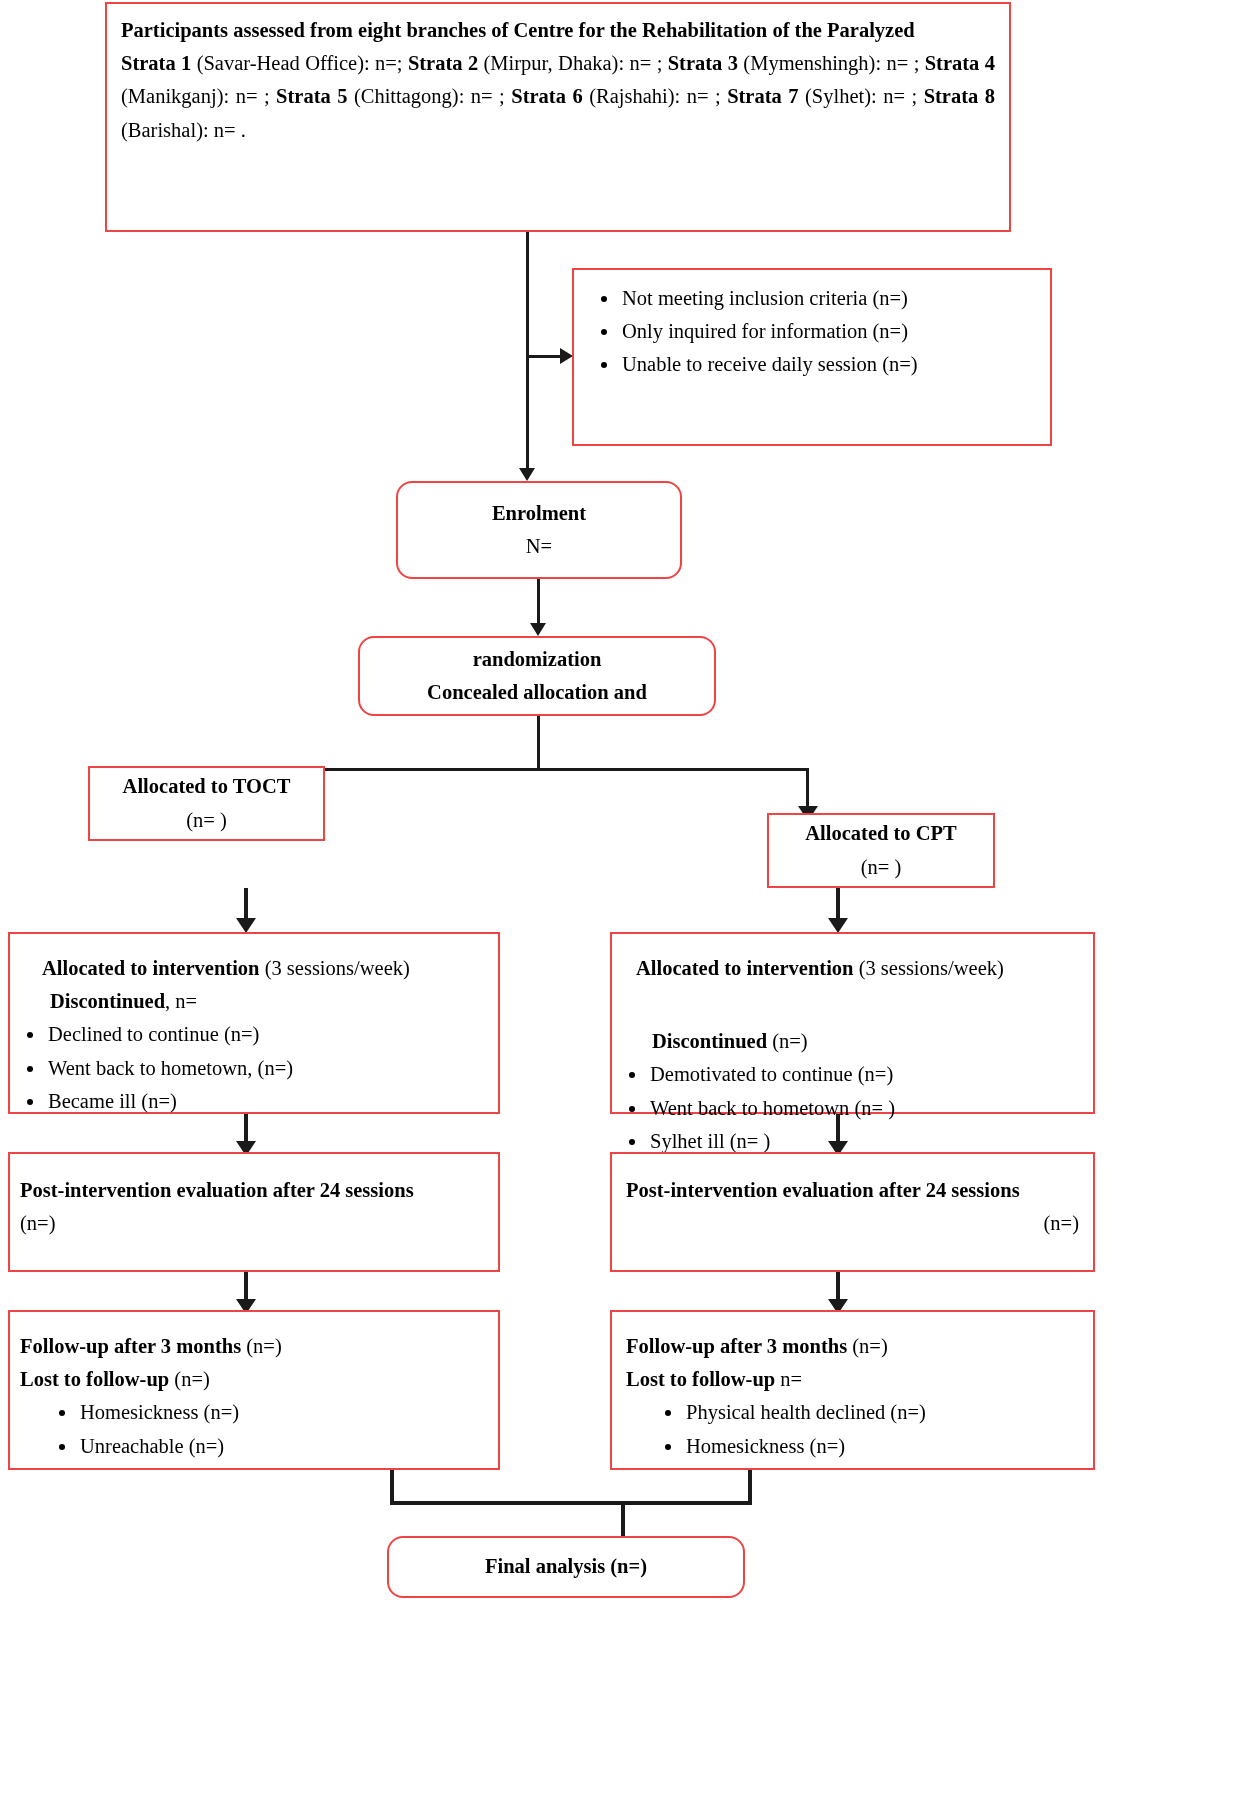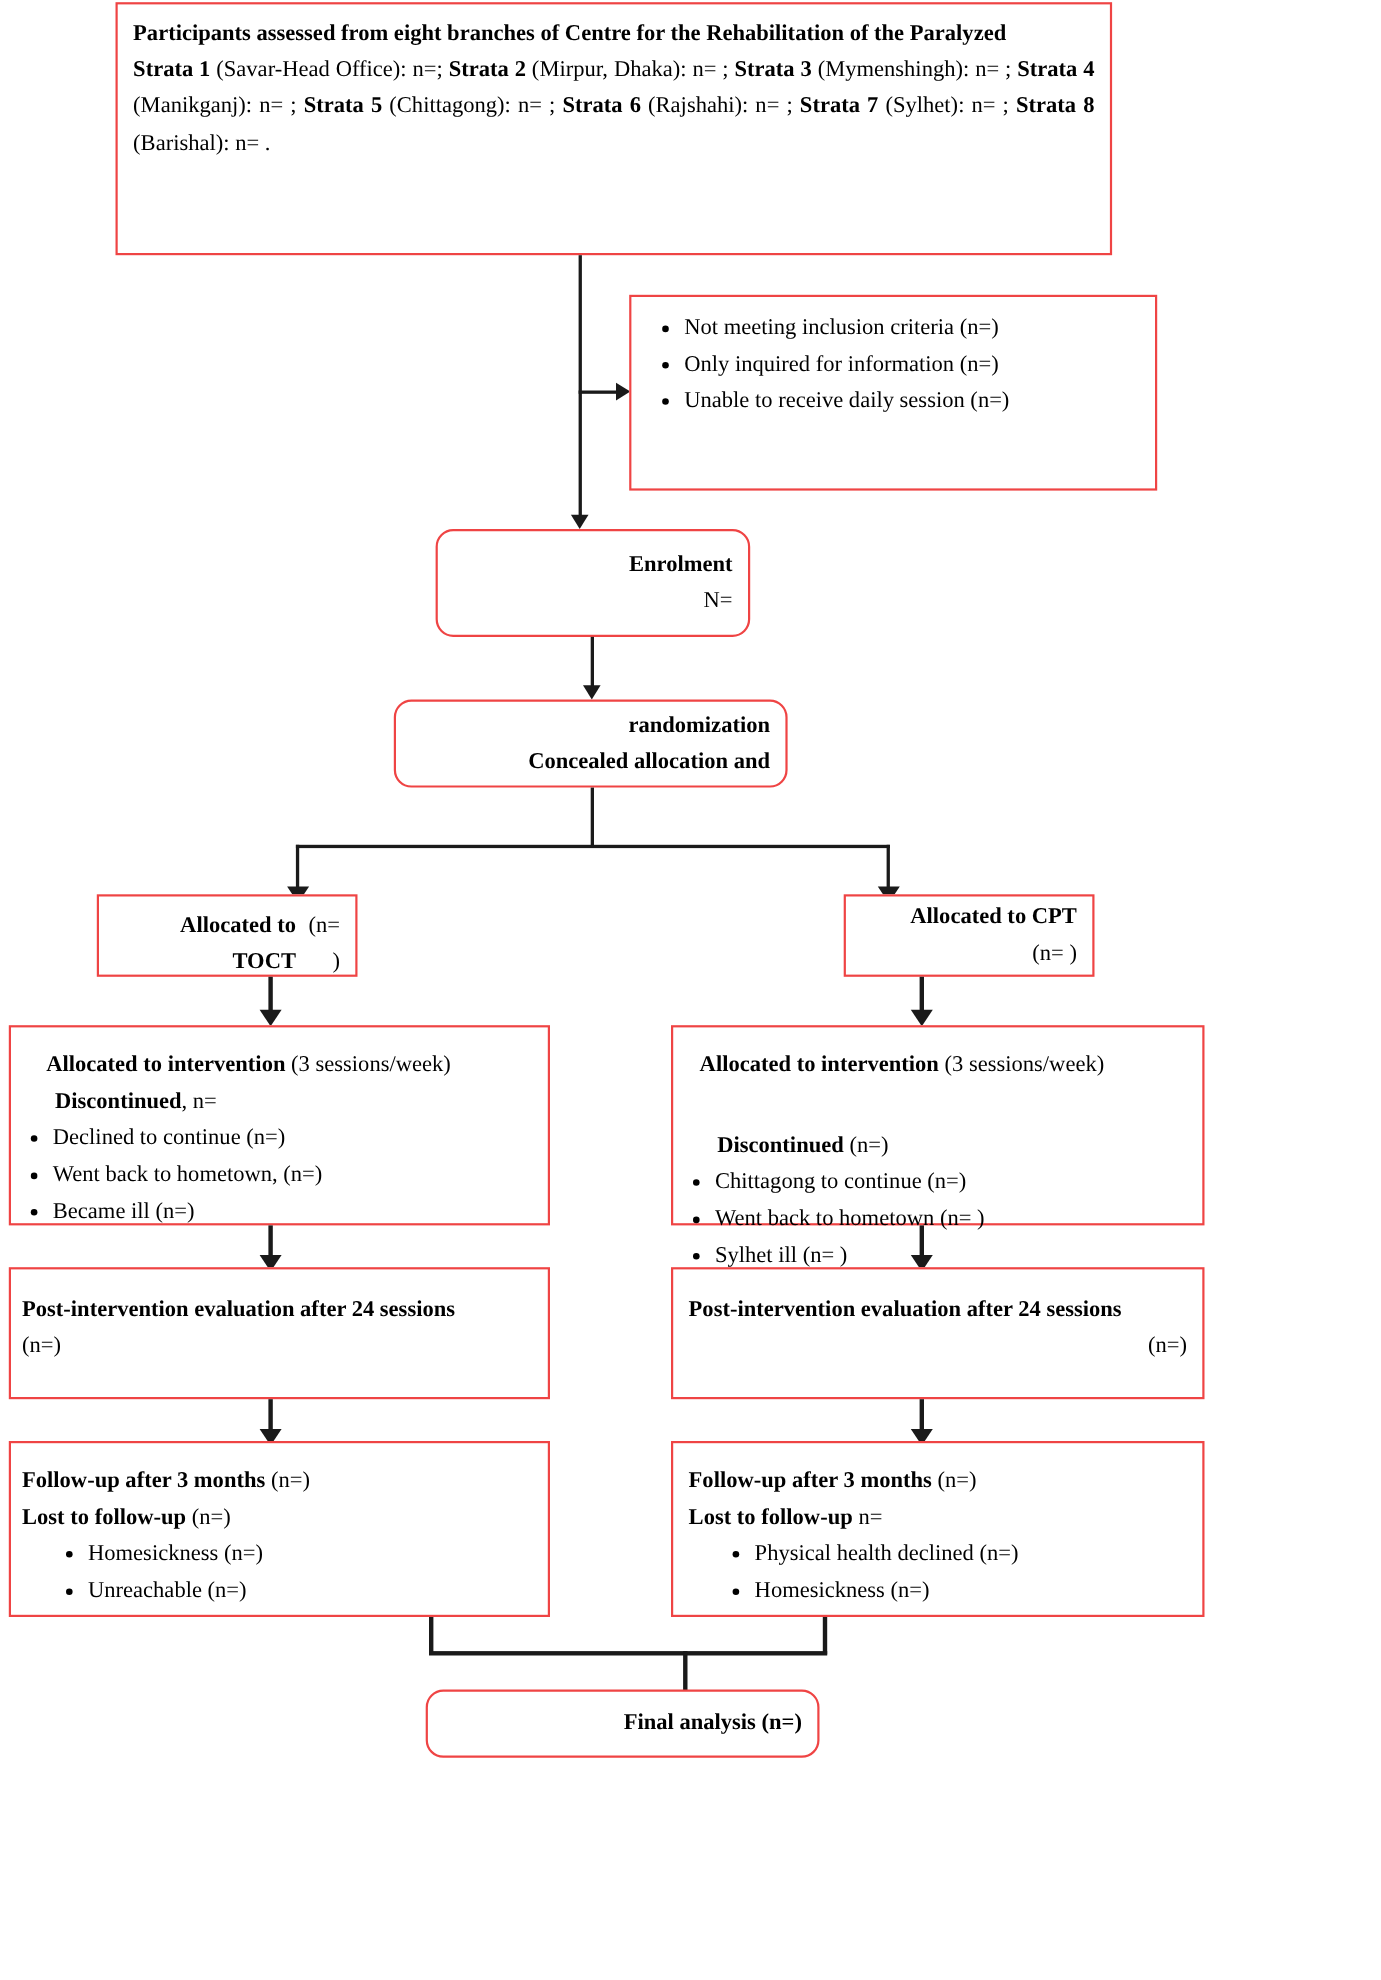--- a/index.html
+++ b/index.html
@@ -25,21 +25,21 @@
     background: #ffffff;
     font-size: 20.5px;
     line-height: 1.62;
     padding: 10px 14px;
   }
   .rounded {
     border-radius: 16px;
     border-width: 2px;
   }
   b, .b { font-weight: bold; }
-  .center { text-align: right; }
+  .center { text-align: center; }
   .just { text-align: justify; text-align-last: left; }
   p { margin: 0; }
   .p-gap { }
   ul {
     margin: 0;
     padding: 0 0 0 30px;
     list-style-type: disc;
   }
   ul.indent-more { padding-left: 58px; }
   ul li { padding-left: 2px; }
@@ -104,21 +104,21 @@
     <p class="b">Concealed allocation and</p>
   </div>
 
   <div class="vline" style="left:537px; top:716px; width:3px; height:54px;"></div>
   <div class="line" style="left:269px; top:768px; width:540px; height:3px;"></div>
   <div class="vline" style="left:269px; top:768px; width:3px; height:46px;"></div>
   <div class="vline" style="left:806px; top:768px; width:3px; height:46px;"></div>
   <div class="arrow-down fat" style="left:261px; top:806px;"></div>
   <div class="arrow-down fat" style="left:798px; top:806px;"></div>
 
-  <div class="box center" style="left:88px; top:813px; width:237px; height:75px; display:flex; flex-direction:row; justify-content:center;">
+  <div class="box center" style="left:88px; top:766px; width:237px; height:75px; display:flex; flex-direction:column; justify-content:center;">
     <p class="b">Allocated to TOCT</p>
     <p>(n= )</p>
   </div>
 
   <div class="box center" style="left:767px; top:813px; width:228px; height:75px; display:flex; flex-direction:column; justify-content:center;">
     <p class="b">Allocated to CPT</p>
     <p>(n= )</p>
   </div>
 
   <div class="vline" style="left:244px; top:888px; width:4px; height:35px;"></div>
@@ -133,21 +133,21 @@
       <li>Declined to continue (n=)</li>
       <li>Went back to hometown, (n=)</li>
       <li>Became ill (n=)</li>
     </ul>
   </div>
 
   <div class="box" style="left:610px; top:932px; width:485px; height:182px; padding:18px 10px 10px 10px;">
     <p style="padding-left:14px;"><span class="b">Allocated to intervention</span><span> (3 sessions/week)</span></p>
     <p style="padding-left:30px;margin-top:40px;"><span class="b">Discontinued</span><span> (n=)</span></p>
     <ul style="padding-left:26px;">
-      <li>Chittagong to continue (n=)</li>
+      <li>Demotivated to continue (n=)</li>
       <li>Went back to hometown (n= )</li>
       <li>Sylhet ill (n= )</li>
     </ul>
   </div>
 
   <div class="vline" style="left:244px; top:1114px; width:4px; height:32px;"></div>
   <div class="arrow-down fat" style="left:236px; top:1141px;"></div>
   <div class="vline" style="left:836px; top:1114px; width:4px; height:32px;"></div>
   <div class="arrow-down fat" style="left:828px; top:1141px;"></div>
 

